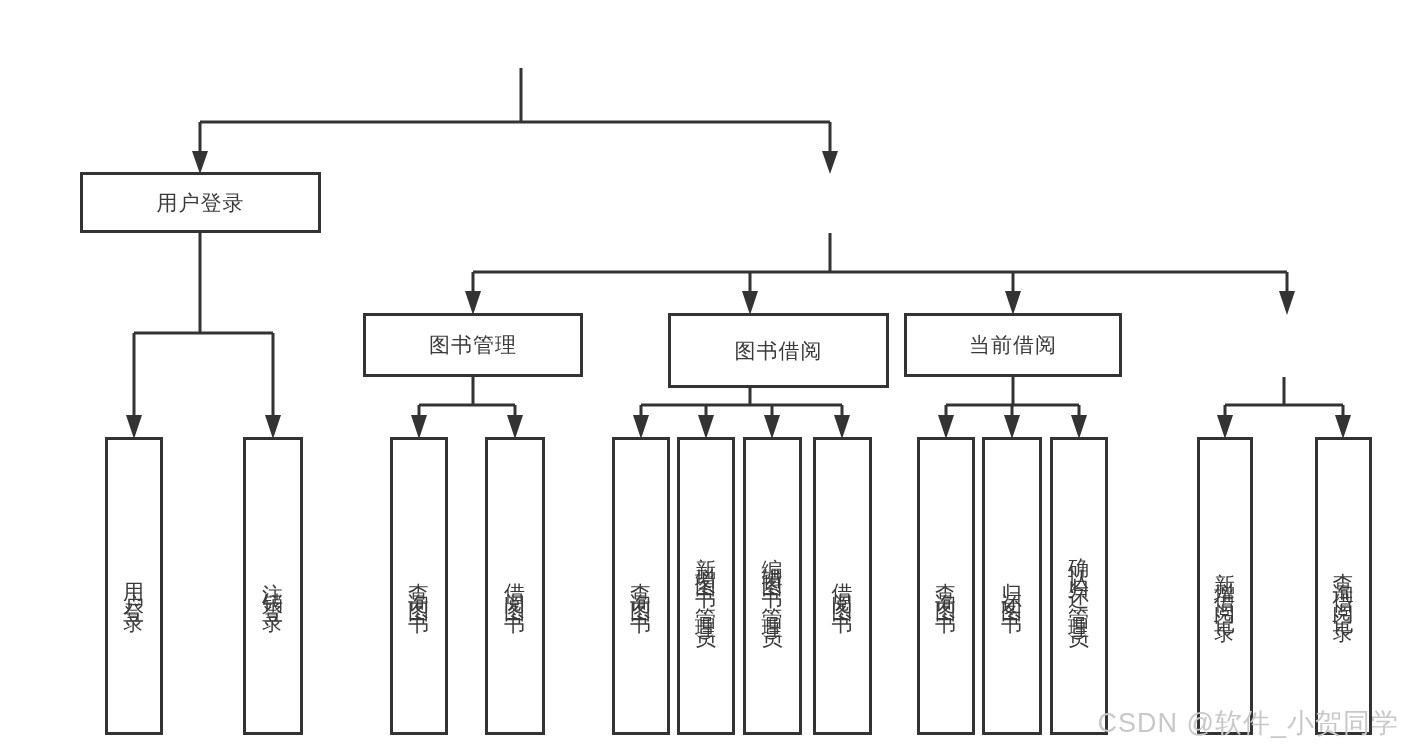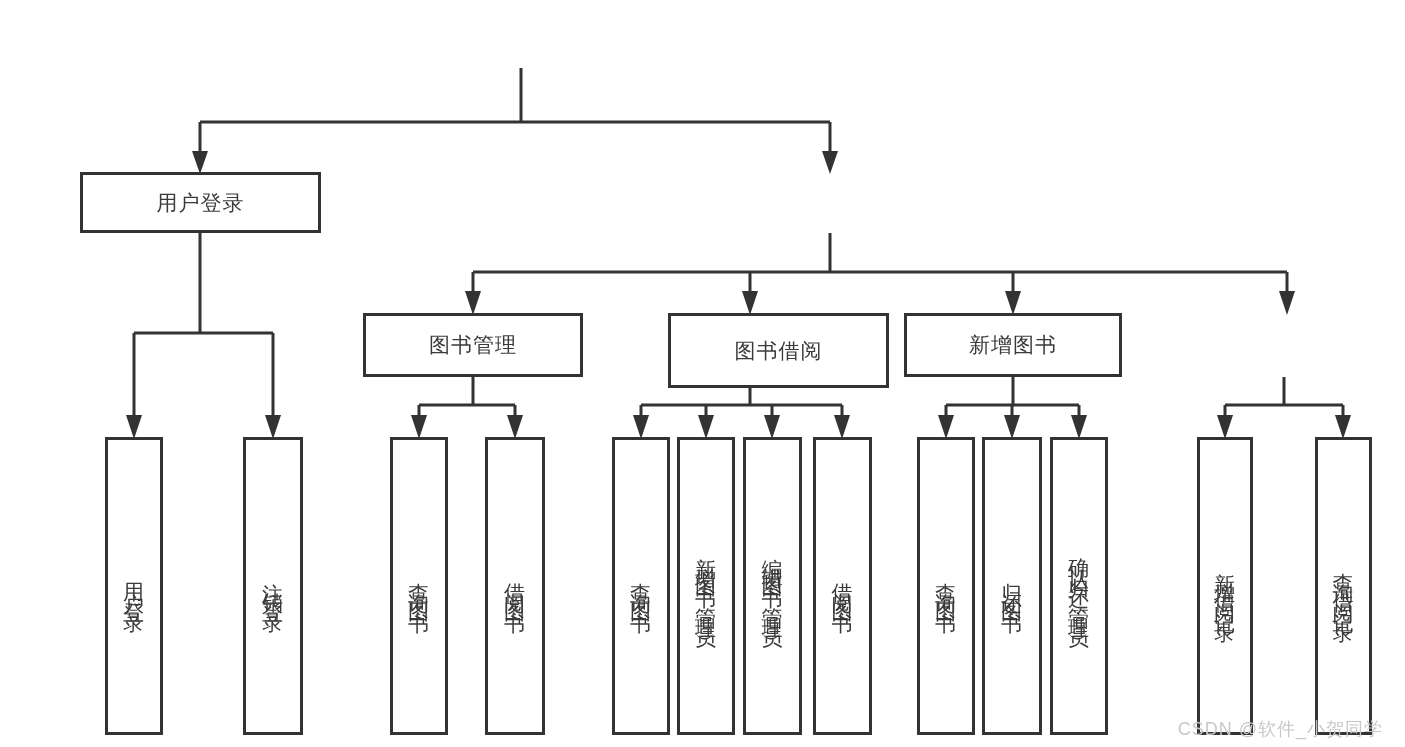--- a/index.html
+++ b/index.html
@@ -32,23 +32,23 @@
   }
   .leaf .vtext {
     writing-mode: vertical-rl;
     letter-spacing: 10px;
     line-height: 1;
     font-size: 21px;
     color: var(--text, #3a3a3a);
   }
   .watermark {
     position: absolute;
-    right: 22px;
+    right: 6px;
     bottom: 6px;
-    font-size: 18px;
+    font-size: 27px;
     color: var(--wm, #c8c8c8);
     letter-spacing: 1px;
     z-index: 5;
     white-space: nowrap;
   }
 </style>
 </head>
 <body>
 
 <div class="canvas">
@@ -101,21 +101,21 @@
     <span>用户登录</span>
   </div>
 
   <div class="box" style="left:363px; top:313px; width:220px; height:64px;">
     <span>图书管理</span>
   </div>
   <div class="box" style="left:640px; top:313px; width:221px; height:75px;margin-left:28px;">
     <span>图书借阅</span>
   </div>
   <div class="box" style="left:904px; top:313px; width:218px; height:64px;">
-    <span>新增图书</span>
+    <span>当前借阅</span>
   </div>
 
   <div class="box leaf" style="left:105px; top:437px; width:58px; height:298px;">
     <span class="vtext">用户登录</span>
   </div>
   <div class="box leaf" style="left:243px; top:437px; width:60px; height:298px;">
     <span class="vtext">注销登录</span>
   </div>
 
   <div class="box leaf" style="left:390px; top:437px; width:58px; height:298px;">

